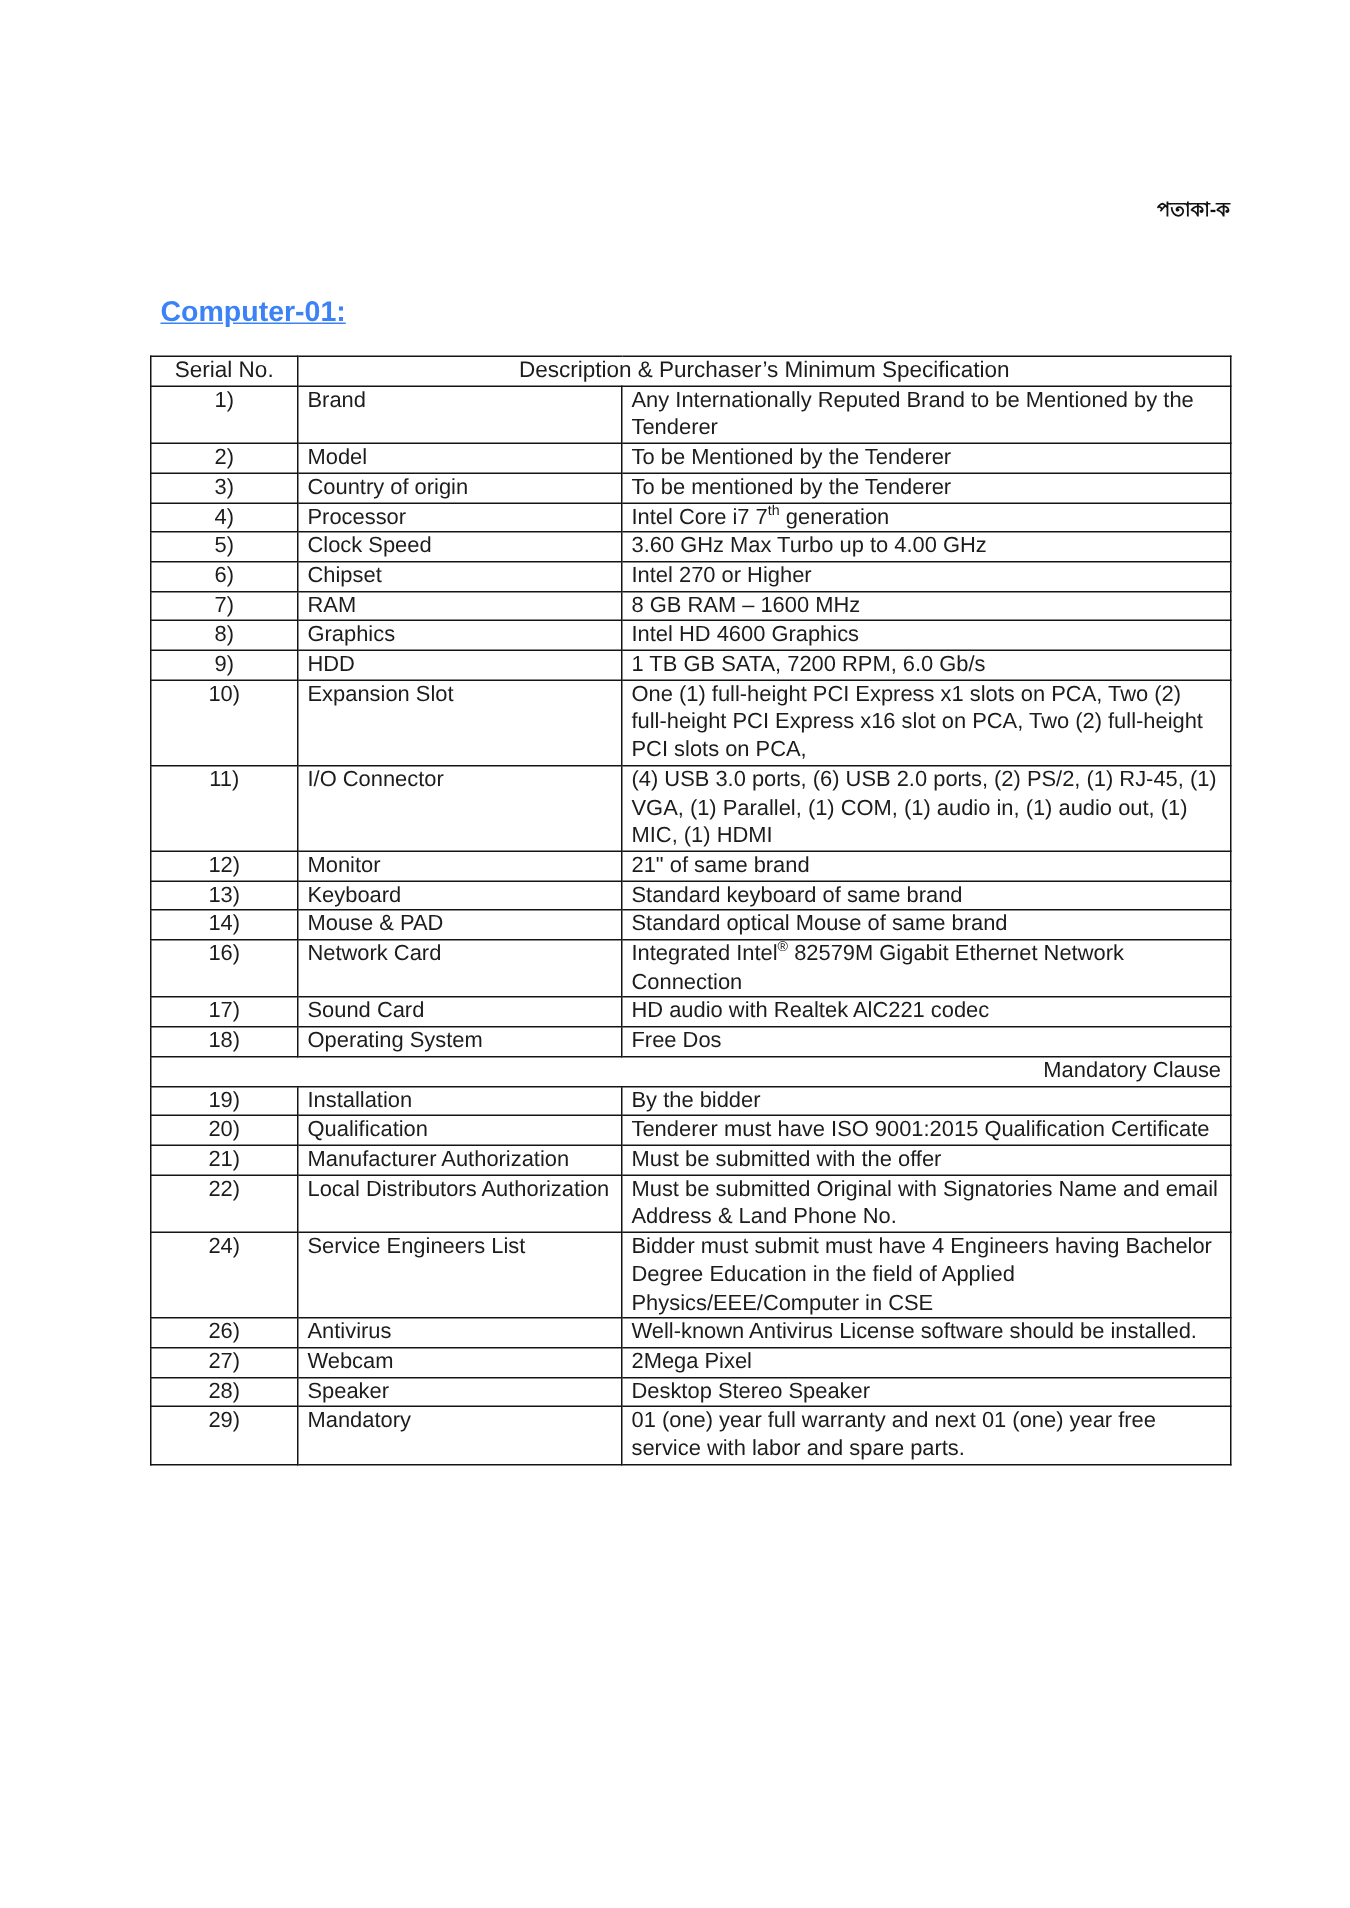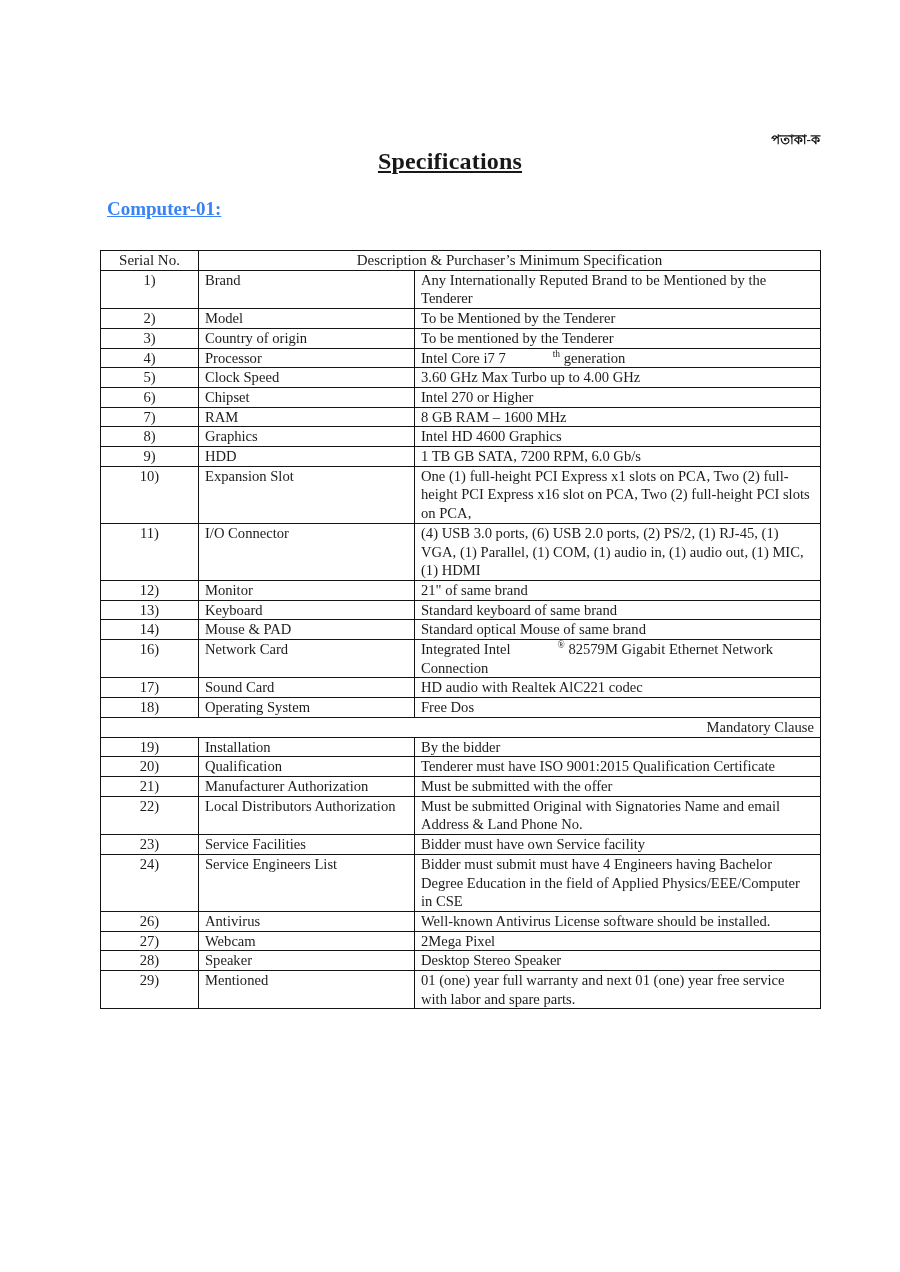--- a/index.html
+++ b/index.html
@@ -1,46 +1,45 @@
 <!DOCTYPE html>
 <html><head>
 <meta charset="utf-8">
 <style>
   html,body{margin:0;padding:0;background:#ffffff;}
   .page{
     position:relative;width:900px;height:1136px;background:#ffffff;overflow:hidden;
-    font-family:Liberation Serif, serif;color:#1c1c1c;
+    font-family:Liberation Sans, sans-serif;color:#1c1c1c;
   }
   .corner{position:absolute;top:130px;right:80px;font-size:13px;font-weight:700;color:#111;}
   .title{position:absolute;top:148px;left:0;right:0;text-align:center;
     font-size:24px;font-weight:700;text-decoration:underline;letter-spacing:.2px;color:#181818;}
   .section{position:absolute;top:198px;left:107px;font-size:19px;font-weight:700;
     text-decoration:underline;color:#3b82f6;}
   table.spec{
-    position:absolute;top:250px;left:100px;width:720px;border-collapse:collapse;
+    position:absolute;top:237px;left:100px;width:720px;border-collapse:collapse;
     table-layout:fixed;font-size:14.6px;line-height:18.7px;color:#1c1c1c;
   }
   table.spec td{border:1.5px solid #141414;padding:0 6px;vertical-align:top;word-wrap:break-word;}
   td.sr{text-align:center;vertical-align:middle;padding:0 30px 0 0;}
   td.nm{padding:0 26px 0 8px;}
   td.ds{padding:0 30px 0 7px;}
   td.hd{text-align:center;font-size:15px;}
   td.hd-sr{padding:0;}
   td.mand{padding:0 6px;text-align:right;}
-  sup{font-size:9.5px;line-height:0;margin-left:47px;}
+  sup{font-size:9.5px;line-height:0;}
   .footline{position:absolute;left:100px;top:1157px;width:108px;height:2px;background:#6b6b6b;}
   .pagenum{position:absolute;left:804px;top:1203px;font-size:11.5px;color:#9a9a9a;}
 </style>
 </head>
 <body>
 
 <div class="page">
 
   <div class="corner">পতাকা-ক</div>
-  <div class="title">Specifications</div>
   <div class="section">Computer-01:</div>
 
   <table class="spec">
     <colgroup>
         <col style="width:98px">
         <col style="width:216px">
         <col style="width:406px">
       </colgroup>
     <tbody>
       <tr>
@@ -149,25 +148,20 @@
         <td class="sr">21)</td>
         <td class="nm">Manufacturer Authorization</td>
         <td class="ds">Must be submitted with the offer</td>
       </tr>
       <tr>
         <td class="sr">22)</td>
         <td class="nm">Local Distributors Authorization</td>
         <td class="ds">Must be submitted Original with Signatories Name and email Address &amp; Land Phone No.</td>
       </tr>
       <tr>
-        <td class="sr">23)</td>
-        <td class="nm">Service Facilities</td>
-        <td class="ds">Bidder must have own Service facility</td>
-      </tr>
-      <tr>
         <td class="sr">24)</td>
         <td class="nm">Service Engineers List</td>
         <td class="ds">Bidder must submit must have 4 Engineers having Bachelor Degree Education in the field of Applied Physics/EEE/Computer in CSE</td>
       </tr>
       <tr>
         <td class="sr">26)</td>
         <td class="nm">Antivirus</td>
         <td class="ds">Well-known Antivirus License software should be installed.</td>
       </tr>
       <tr>
@@ -175,21 +169,21 @@
         <td class="nm">Webcam</td>
         <td class="ds">2Mega Pixel</td>
       </tr>
       <tr>
         <td class="sr">28)</td>
         <td class="nm">Speaker</td>
         <td class="ds">Desktop Stereo Speaker</td>
       </tr>
       <tr>
         <td class="sr">29)</td>
-        <td class="nm">Mentioned</td>
+        <td class="nm">Mandatory</td>
         <td class="ds">01 (one) year full warranty and next 01 (one) year free service with labor and spare parts.</td>
       </tr>
     </tbody>
   </table>
 
   <div class="footline"></div>
   <div class="pagenum">1</div>
 
 </div>
 

